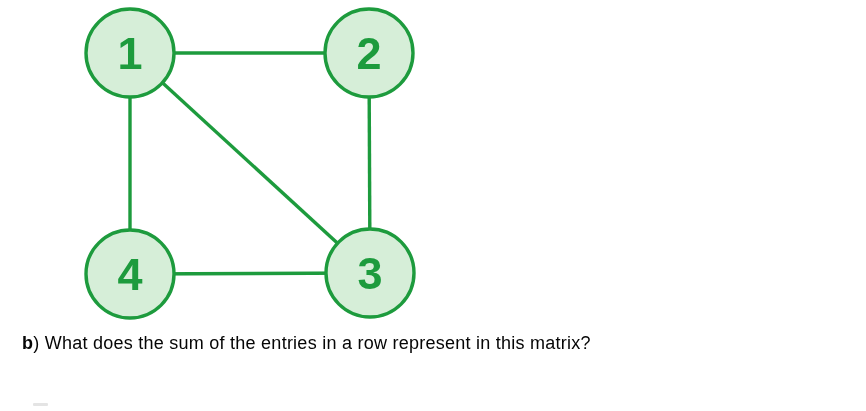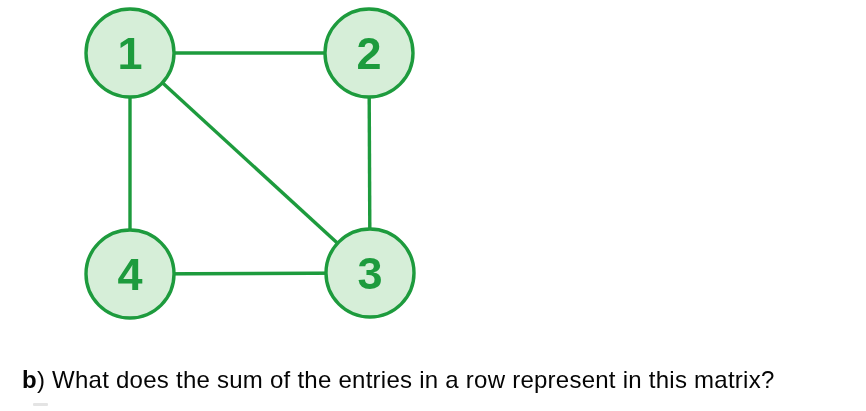--- a/index.html
+++ b/index.html
@@ -17,25 +17,24 @@
   #graph {
     position: absolute;
     left: 0;
     top: 0;
     display: block;
   }
   #question {
     position: absolute;
     left: 22px;
     top: 333px;
-    font-size: 24px;
+    font-size: 18px;
     letter-spacing: 0.25px;
     color: #050505;
     white-space: nowrap;
-    margin-top: 33px;
   }
   #question b {
     font-weight: bold;
   }
   #artifact {
     position: absolute;
     left: 33px;
     top: 403px;
     width: 15px;
     height: 3px;

